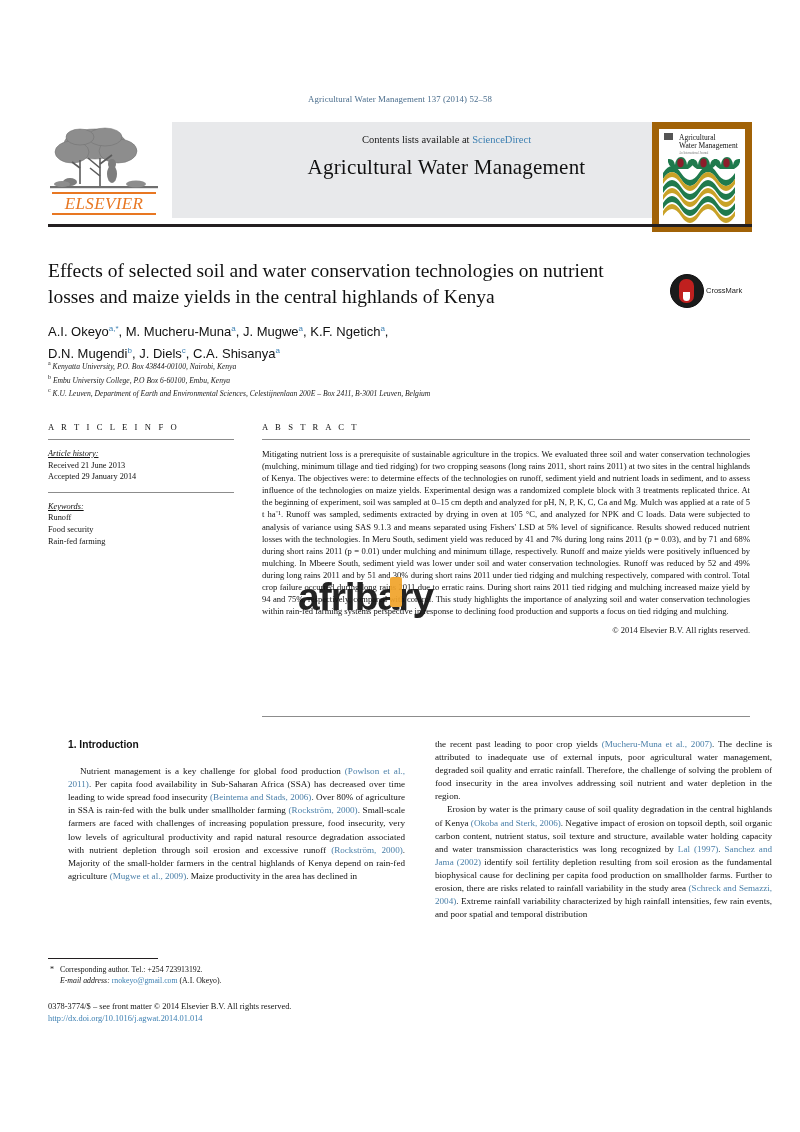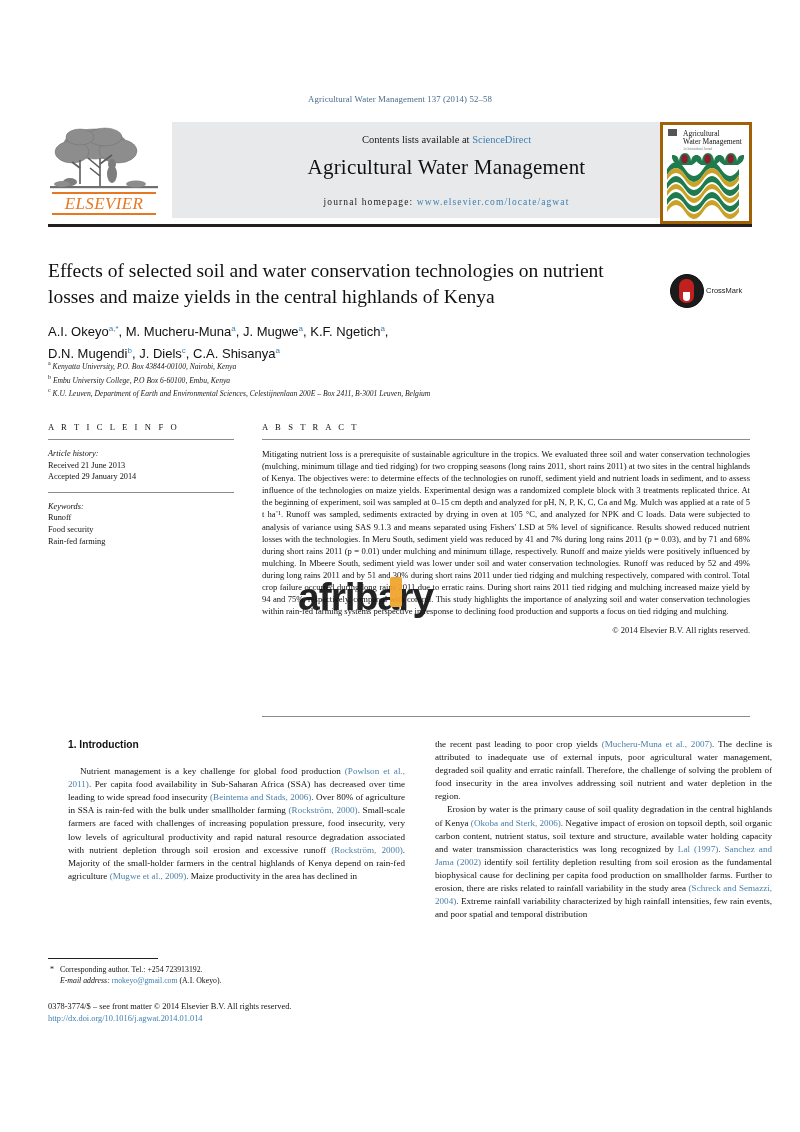--- a/index.html
+++ b/index.html
@@ -117,21 +117,21 @@
     color: #1a1a1a;
   }
   .banner-line3 .url { color: #3c7fb1; }
 
   .cover {
     position: absolute;
     right: 0;
     top: 0;
     width: 86px;
     height: 96px;
-    border: 3px solid #a16207;
+    border: 7px solid #a16207;
     background: #14b8a6;
     overflow: hidden;
   }
 
   .masthead-rule {
     position: absolute;
     left: 48px;
     top: 224px;
     width: 704px;
     height: 3px;
@@ -248,20 +248,21 @@
     height: 1px;
     background: #8c8c8c;
     margin: 9px 0 8px 0;
   }
   .info-label {
     font-family: "Liberation Serif", serif;
     font-style: italic;
     font-size: 8.3px;
     line-height: 11.6px;
     color: #111;
+    text-decoration: underline;
   }
   .info-line {
     font-family: "Liberation Serif", serif;
     font-size: 8.3px;
     line-height: 11.6px;
     color: #111;
   }
   .abstract-body {
     font-family: "Liberation Serif", serif;
     font-size: 8.55px;
@@ -424,24 +425,20 @@
       <div class="els-rule-top"></div>
       <div class="els-word">ELSEVIER</div>
       <div class="els-rule-bot"></div>
     </div>
 
     <div class="banner">
       <div class="banner-line1">
         <span>Contents lists available at </span><span class="sd">ScienceDirect</span>
       </div>
       <div class="banner-title">Agricultural Water Management</div>
-      <div class="banner-line3">
-        <span>journal homepage:</span>
-        <span class="url">www.elsevier.com/locate/agwat</span>
-      </div>
     </div>
 
     <div class="cover">
       <svg viewBox="0 0 86 96" width="86" height="96">
         <rect x="0" y="0" width="86" height="96" fill="#ffffff"></rect>
         <rect x="5" y="4" width="9" height="7" fill="#555"></rect>
         <text x="20" y="11" font-family="Liberation Serif, serif" font-size="7.5" fill="#111">Agricultural</text>
         <text x="20" y="19" font-family="Liberation Serif, serif" font-size="7.5" fill="#111">Water Management</text>
         <text x="20" y="25" font-family="Liberation Serif, serif" font-size="3" fill="#777">An International Journal</text>
         <g>

